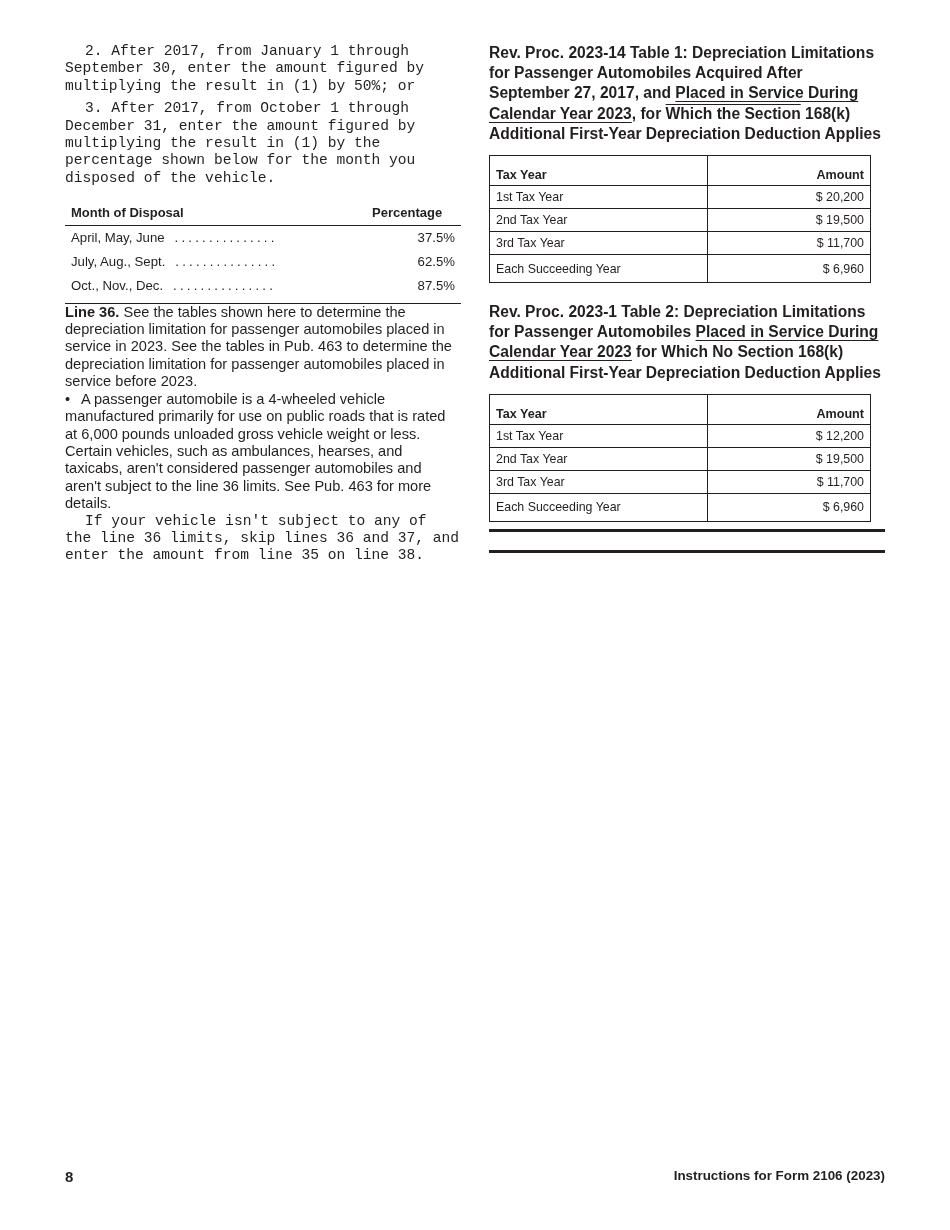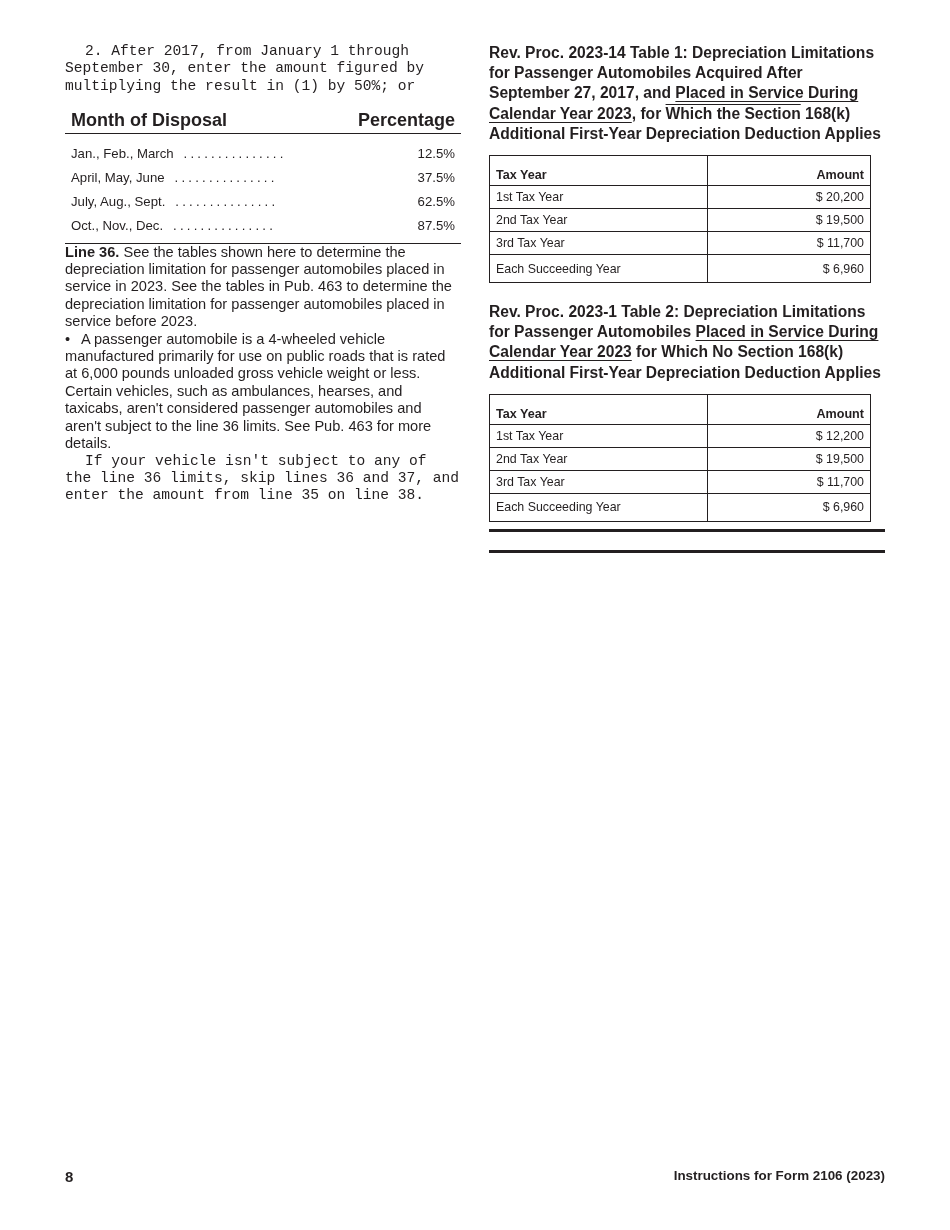--- a/index.html
+++ b/index.html
@@ -4,22 +4,22 @@
 <style>
   html, body { margin:0; padding:0; background:#ffffff; }
   body { width:950px; height:1230px; position:relative; overflow:hidden;
          font-family:"Liberation Sans", sans-serif; color:#231f20; }
   .col-left { position:absolute; left:65px; top:43px; width:396px; font-size:14.6px; line-height:17.4px; }
   .col-right { position:absolute; left:489px; top:43px; width:396px; }
   p { margin:0; }
   .indent { text-indent:20px;font-family:Liberation Mono, monospace; }
   .para { margin-bottom:5px; }
   .disp-table { width:396px; margin-top:17px; border-collapse:collapse; font-size:13.2px; }
-  .disp-table th { font-weight:bold; text-align:left; padding:0 6px 3px 6px; border-bottom:1.2px solid #231f20; height:17px; font-size:18px; }
-  .disp-table th.r { text-align:right; }
+  .disp-table th { font-weight:bold; text-align:left; padding:0 6px 3px 6px; border-bottom:1.2px solid #231f20; height:17px; font-size:13px; }
+  .disp-table th.r { text-align:center; }
   .disp-table td { padding:0 6px; height:24px; }
   .disp-table tr.first td { padding-top:8px; }
   .disp-table tr.last td { padding-bottom:5px; border-bottom:1.2px solid #231f20; }
   .disp-table td.r { text-align:right; }
   .dots { color:#231f20; letter-spacing:3.2px; margin-left:10px; }
   .line36 { }
   .bold { font-weight:bold; }
   .bullet { display:inline-block; width:16px; }
   .ttl { font-weight:bold; font-size:15.6px; line-height:20.2px; }
   .ul { text-decoration:underline; text-underline-offset:3px; text-decoration-thickness:1.2px; }
@@ -35,33 +35,30 @@
   .prn { font-size:14.6px; line-height:17.4px; margin-top:7px; }
   .rule-bottom { border-top:3px solid #231f20; margin-top:18px; }
   .footer-left { position:absolute; left:65px; top:1168px; font-weight:bold; font-size:15px; }
   .footer-right { position:absolute; right:65px; top:1168px; font-weight:bold; font-size:13.4px; }
 </style>
 </head>
 <body>
 
 <div class="col-left">
   <p class="indent para">2.  After 2017, from January 1 through September 30, enter the amount figured by multiplying the result in (1) by 50%; or</p>
+  <p class="indent">3.  After 2017, from October 1 through December 31, enter the amount figured by multiplying the result in (1) by the percentage shown below for the month you disposed of the vehicle.</p>
 
   <table class="disp-table">
     <thead>
       <tr>
         <th>Month of Disposal</th>
         <th class="r">Percentage</th>
       </tr>
     </thead>
     <tbody>
-      <tr class="first">
-        <td><span>Jan., Feb., March</span><span class="dots">...............</span></td>
-        <td class="r">12.5%</td>
-      </tr>
       <tr>
         <td><span>April, May, June</span><span class="dots">...............</span></td>
         <td class="r">37.5%</td>
       </tr>
       <tr>
         <td><span>July, Aug., Sept.</span><span class="dots">...............</span></td>
         <td class="r">62.5%</td>
       </tr>
       <tr class="last">
         <td><span>Oct., Nov., Dec.</span><span class="dots">...............</span></td>

